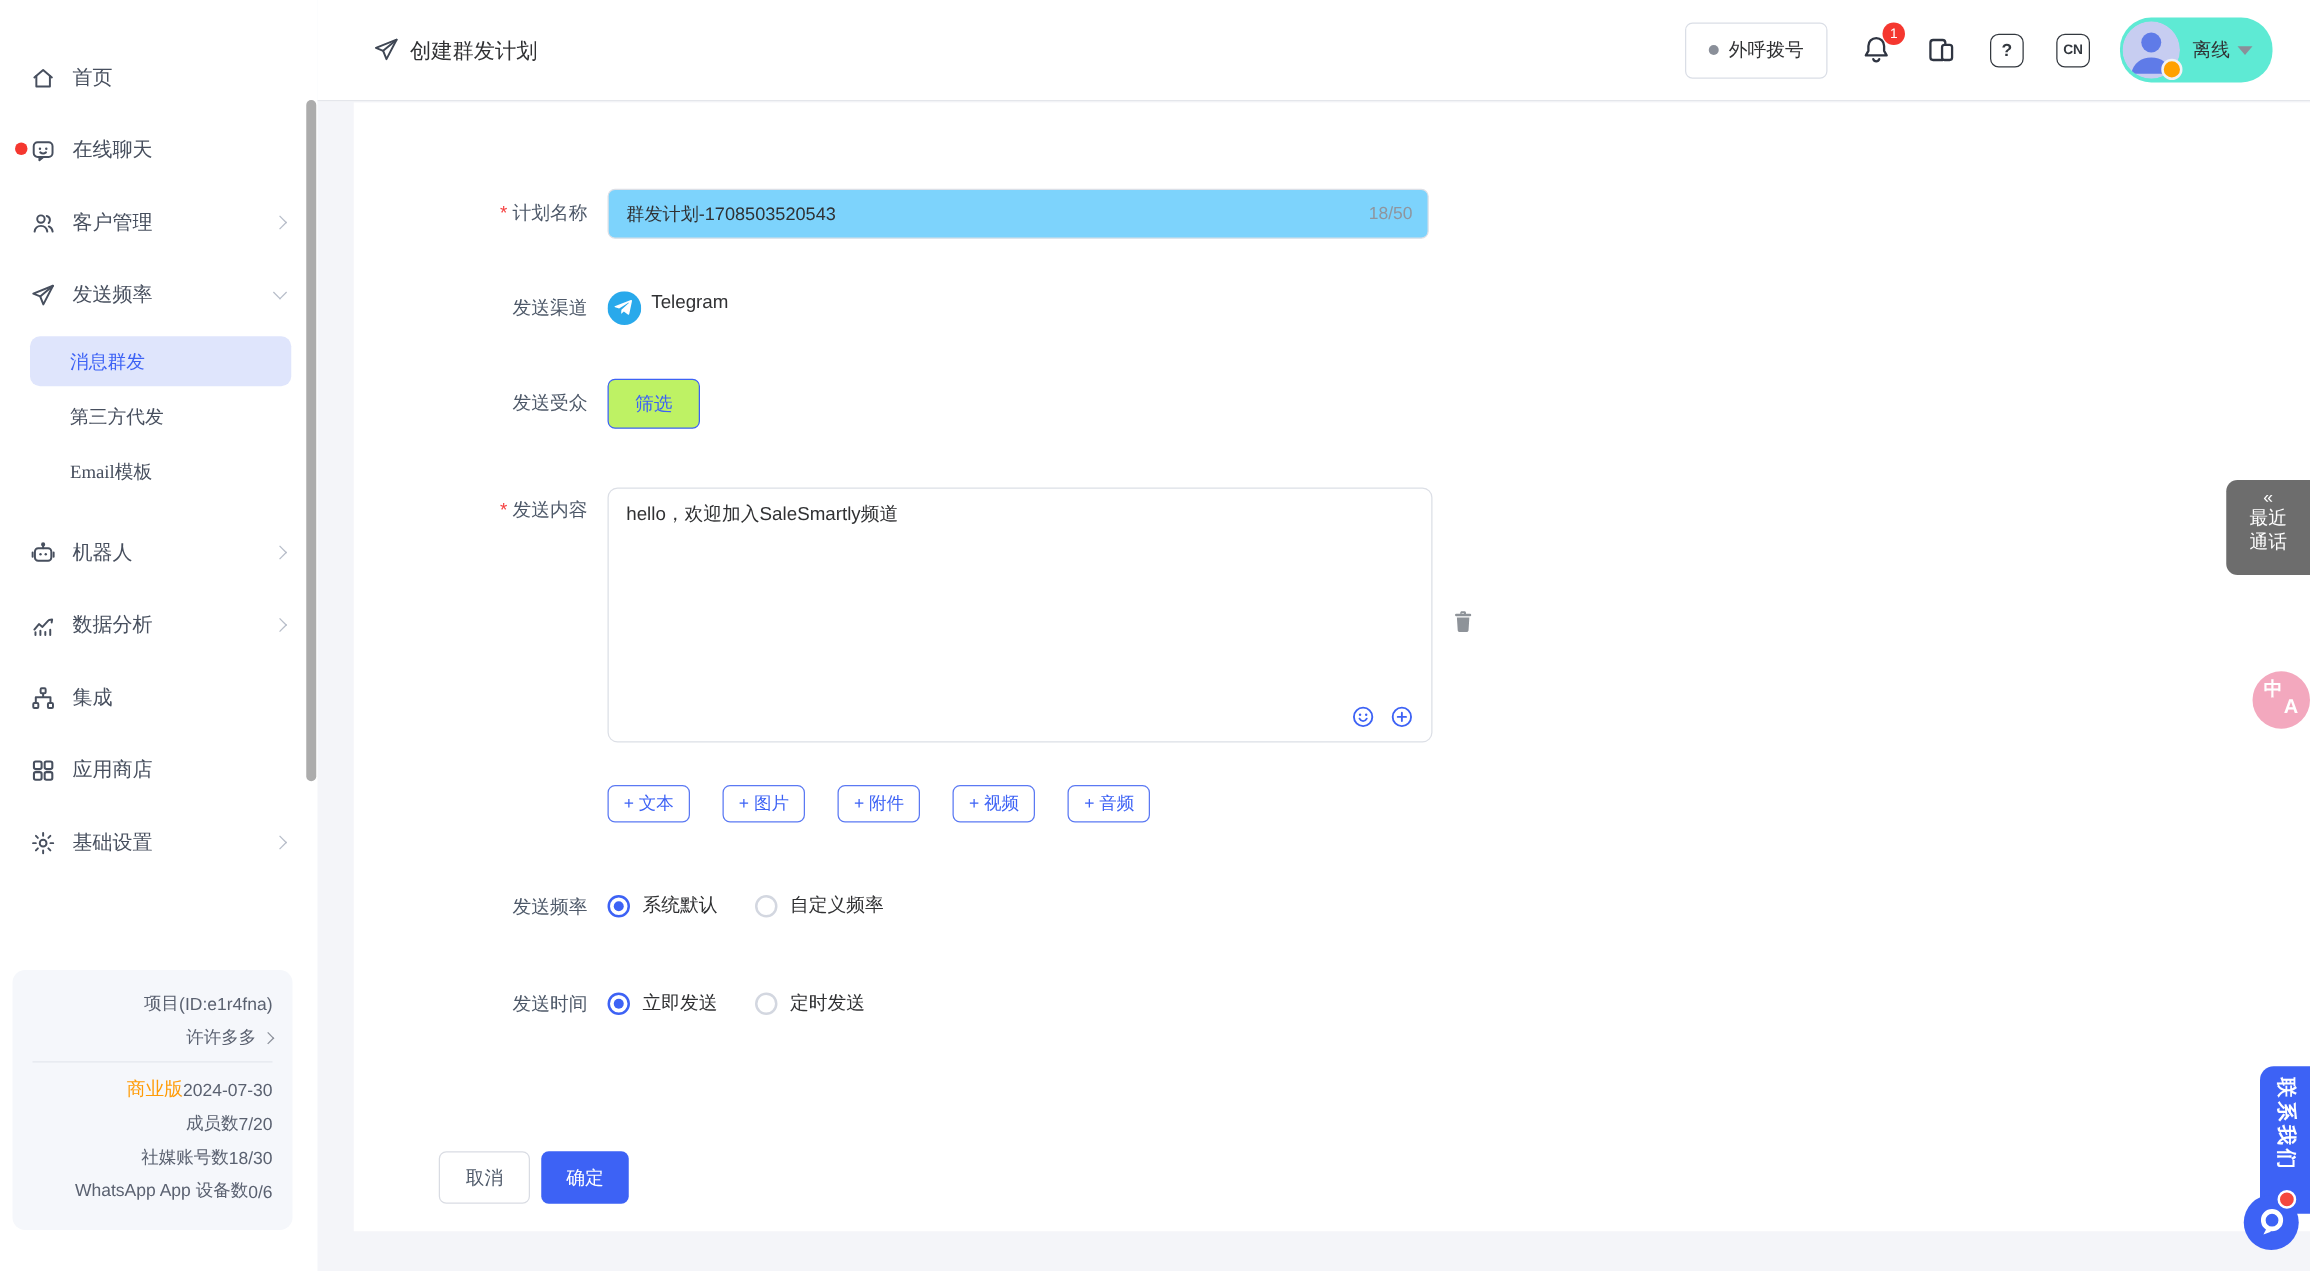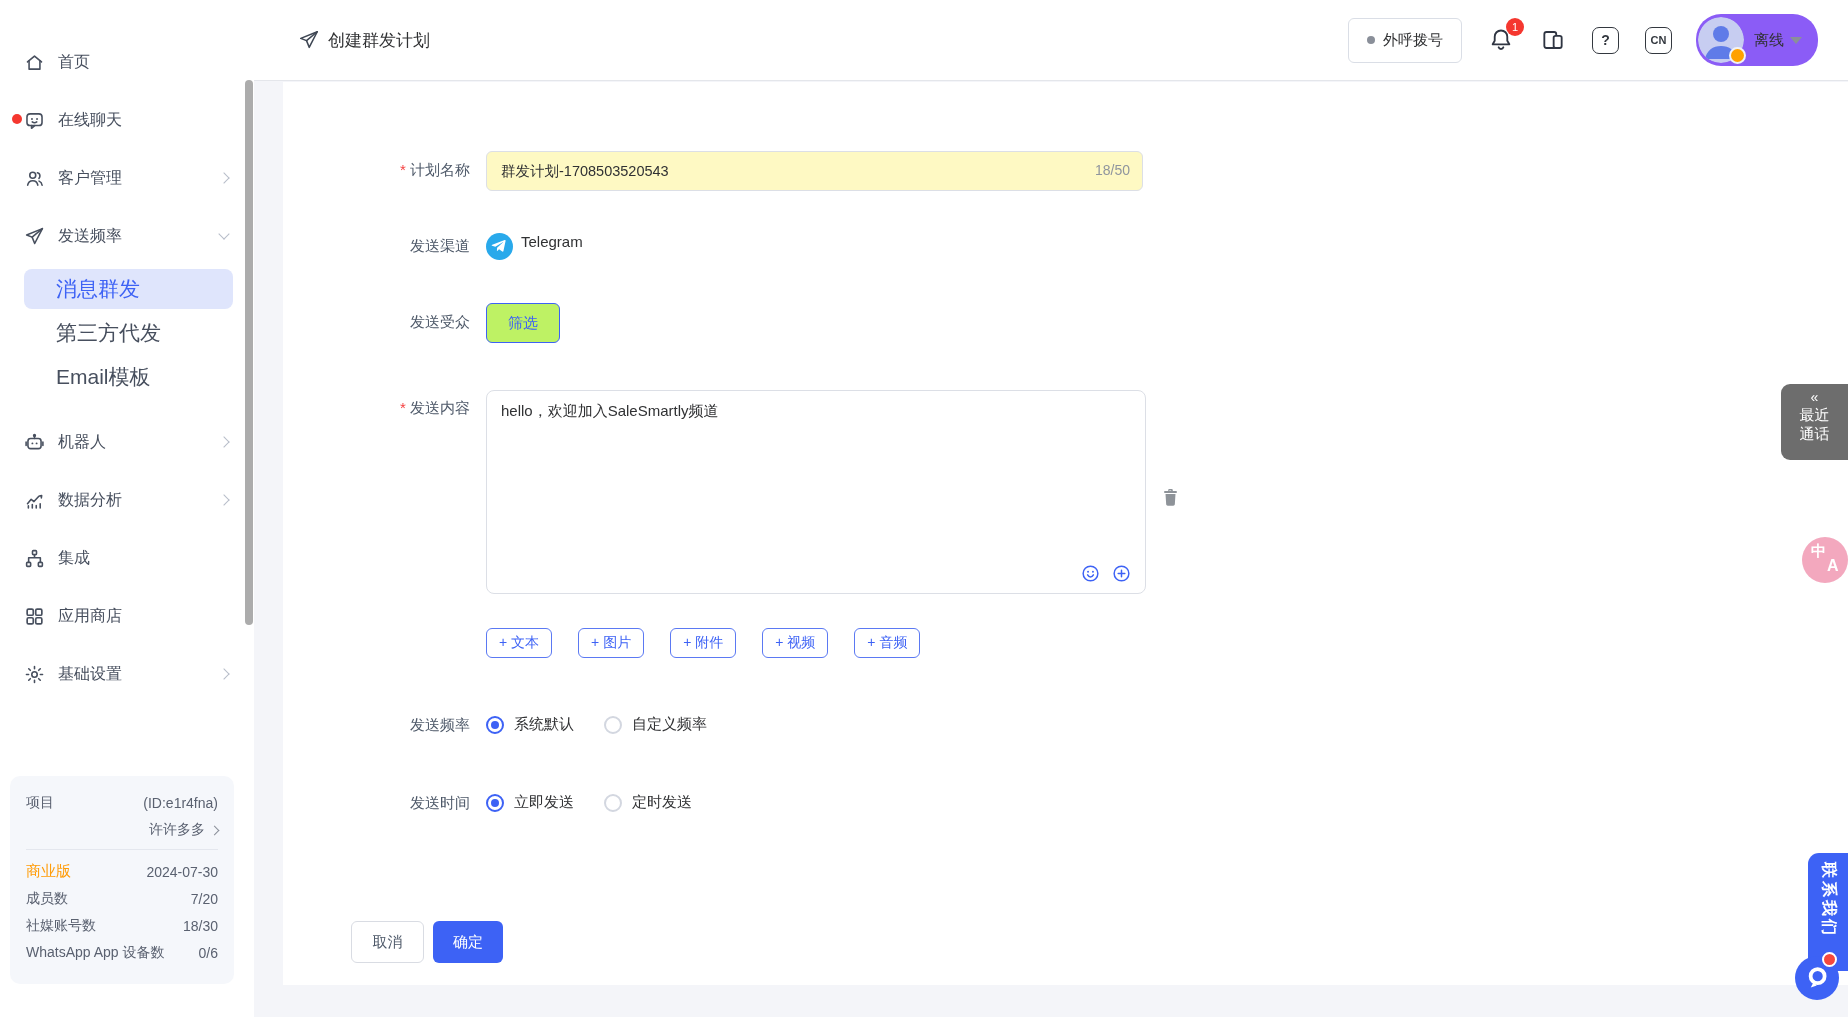--- a/index.html
+++ b/index.html
@@ -16,62 +16,62 @@
   .menu { padding-top:33px; }
   .mitem { display:flex; align-items:center; height:58px; padding:0 16px 0 24px; font-size:16px; color:#474F5E; cursor:pointer; }
   .mitem .lbl { margin-left:13px; flex:1; }
   .mitem svg { flex:0 0 auto; }
   .dot-wrap { position:relative; }
   .unread-dot { position:absolute; left:-12px; top:4px; width:10px; height:10px; border-radius:50%; background:#F5372F; }
   .chev { width:8px; height:8px; border-right:1.8px solid #B7BDC9; border-bottom:1.8px solid #B7BDC9; }
   .chev.right { transform:rotate(-45deg); }
   .chev.down { transform:rotate(45deg); margin-top:-4px; }
   .submenu { padding:2px 0 6px 0; }
-  .sitem { display:flex; align-items:center; height:44px; margin:0 11px 0 24px; padding-left:32px; font-size:21px; color:#474F5E; border-radius:8px; cursor:pointer; }
+  .sitem { display:flex; align-items:center; height:44px; margin:0 11px 0 24px; padding-left:32px; font-size:15px; color:#474F5E; border-radius:8px; cursor:pointer;font-family:Liberation Serif, serif; }
   .sitem.active { background:#DFE5FC; color:#3D62F5; height:40px; margin-top:2px; margin-bottom:2px; }
   .gap8 { height:8px; }
 
   .project-card { position:absolute; left:10px; top:776px; width:224px; height:208px; background:#F5F7FB; border-radius:10px; padding:18px 16px 0 16px; font-size:14px; color:#5A6170; z-index:6; }
-  .prow { display:flex; justify-content:space-between; align-items:center; margin-bottom:9px; }
+  .prow { display:flex; justify-content:flex-end; align-items:center; margin-bottom:9px; }
   .prow .val { text-align:right; }
   .pname-row { justify-content:flex-end; cursor:pointer; }
   .pname-chev { width:7px; height:7px; border-right:1.6px solid #8A8F99; border-bottom:1.6px solid #8A8F99; transform:rotate(-45deg); margin-left:6px; }
   .pdivider { height:1px; background:#E4E7EE; margin:10px 0 12px 0; }
   .vip { color:#FF9C08; font-size:15px; }
 
   .side-scrollbar { position:absolute; left:245px; top:80px; width:8px; height:545px; background:#ACACAC; border-radius:4px; z-index:7; }
 
   
   .main-bg { position:absolute; left:254px; top:0; width:1594px; height:1017px; background:#F4F5F9; }
   .topbar { position:absolute; left:254px; top:0; width:1594px; height:81px; background:#fff; border-bottom:1px solid #E4E6EB; display:flex; align-items:center; z-index:4; }
   .page-title-wrap { display:flex; align-items:center; margin-left:44px; }
   .page-title { font-size:17px; color:#303133; margin-left:8px; }
   .topbar-right { margin-left:auto; display:flex; align-items:center; margin-right:30px; }
   .call-btn { display:flex; align-items:center; height:45px; padding:0 18px; border:1px solid #DADEE6; border-radius:6px; background:#fff; font-size:15px; color:#303133; cursor:pointer; }
   .call-dot { width:8px; height:8px; border-radius:50%; background:#8A8F99; margin-right:8px; }
   .tb-icon { position:relative; margin-left:26px; cursor:pointer; display:flex; align-items:center; justify-content:center; }
   .badge { position:absolute; top:-9px; right:-10px; min-width:18px; height:18px; border-radius:9px; background:#F5372F; color:#fff; font-size:11px; display:flex; align-items:center; justify-content:center; padding:0 4px; }
   .sq-icon { width:27px; height:27px; border:1.8px solid #33383F; border-radius:7px; display:flex; align-items:center; justify-content:center; font-size:14px; font-weight:700; color:#33383F; }
   .sq-icon.cn { font-size:11px; letter-spacing:0; }
-  .avatar-pill { display:flex; align-items:center; height:52px; margin-left:24px; background:#8b5cf6; border-radius:25px; padding:0 16px 0 2px; cursor:pointer; }
+  .avatar-pill { display:flex; align-items:center; height:52px; margin-left:24px; background:#5eead4; border-radius:25px; padding:0 16px 0 2px; cursor:pointer; }
   .avatar { position:relative; width:46px; height:46px; }
   .avatar svg { border-radius:50%; display:block; }
   .status-dot { position:absolute; right:-2px; bottom:-1px; width:17px; height:17px; border-radius:50%; background:#FFA100; border:2.5px solid #F1F2F6; }
   .status-text { font-size:15px; color:#303133; margin:0 6px 0 10px; }
   .caret-down { width:0; height:0; border-left:6px solid transparent; border-right:6px solid transparent; border-top:7px solid #8A8F99; }
 
   
   .card { position:absolute; left:283px; top:82px; width:1565px; height:903px; background:#fff; z-index:2; }
   .frow { position:absolute; left:0; width:100%; }
   .flabel { position:absolute; left:0; width:187px; text-align:right; font-size:15px; color:#4E5969; }
   .req::before { content:"* "; color:#F53F3F; }
   .fctrl { position:absolute; left:203px; }
 
   .input-wrap { position:relative; width:657px; height:40px; }
-  .text-input { width:100%; height:100%; border:1px solid #DCDFE6; border-radius:6px; padding:0 62px 0 14px; font-size:14.5px; color:#303133; font-family:inherit; outline:none; background:#fef9c3; }
+  .text-input { width:100%; height:100%; border:1px solid #DCDFE6; border-radius:6px; padding:0 62px 0 14px; font-size:14.5px; color:#303133; font-family:inherit; outline:none; background:#7dd3fc; }
   .counter { position:absolute; right:13px; top:11px; font-size:14px; color:#8F959E; }
 
   .channel-wrap { display:flex; align-items:flex-start; }
   .channel-name { font-size:15px; color:#303133; margin-left:8px; }
 
   .filter-btn { width:74px; height:40px; border:1px solid #3D62F5; border-radius:6px; background:#bef264; color:#3D62F5; font-size:15px; cursor:pointer; font-family:inherit; }
 
   .ta-wrap { position:relative; width:660px; height:204px; }
   .ta { width:100%; height:100%; border:1px solid #DCDFE6; border-radius:8px; resize:none; padding:11px 14px; font-size:15px; color:#303133; font-family:inherit; outline:none; }
   .ta-icons { position:absolute; right:14px; bottom:10px; display:flex; gap:10px; }

